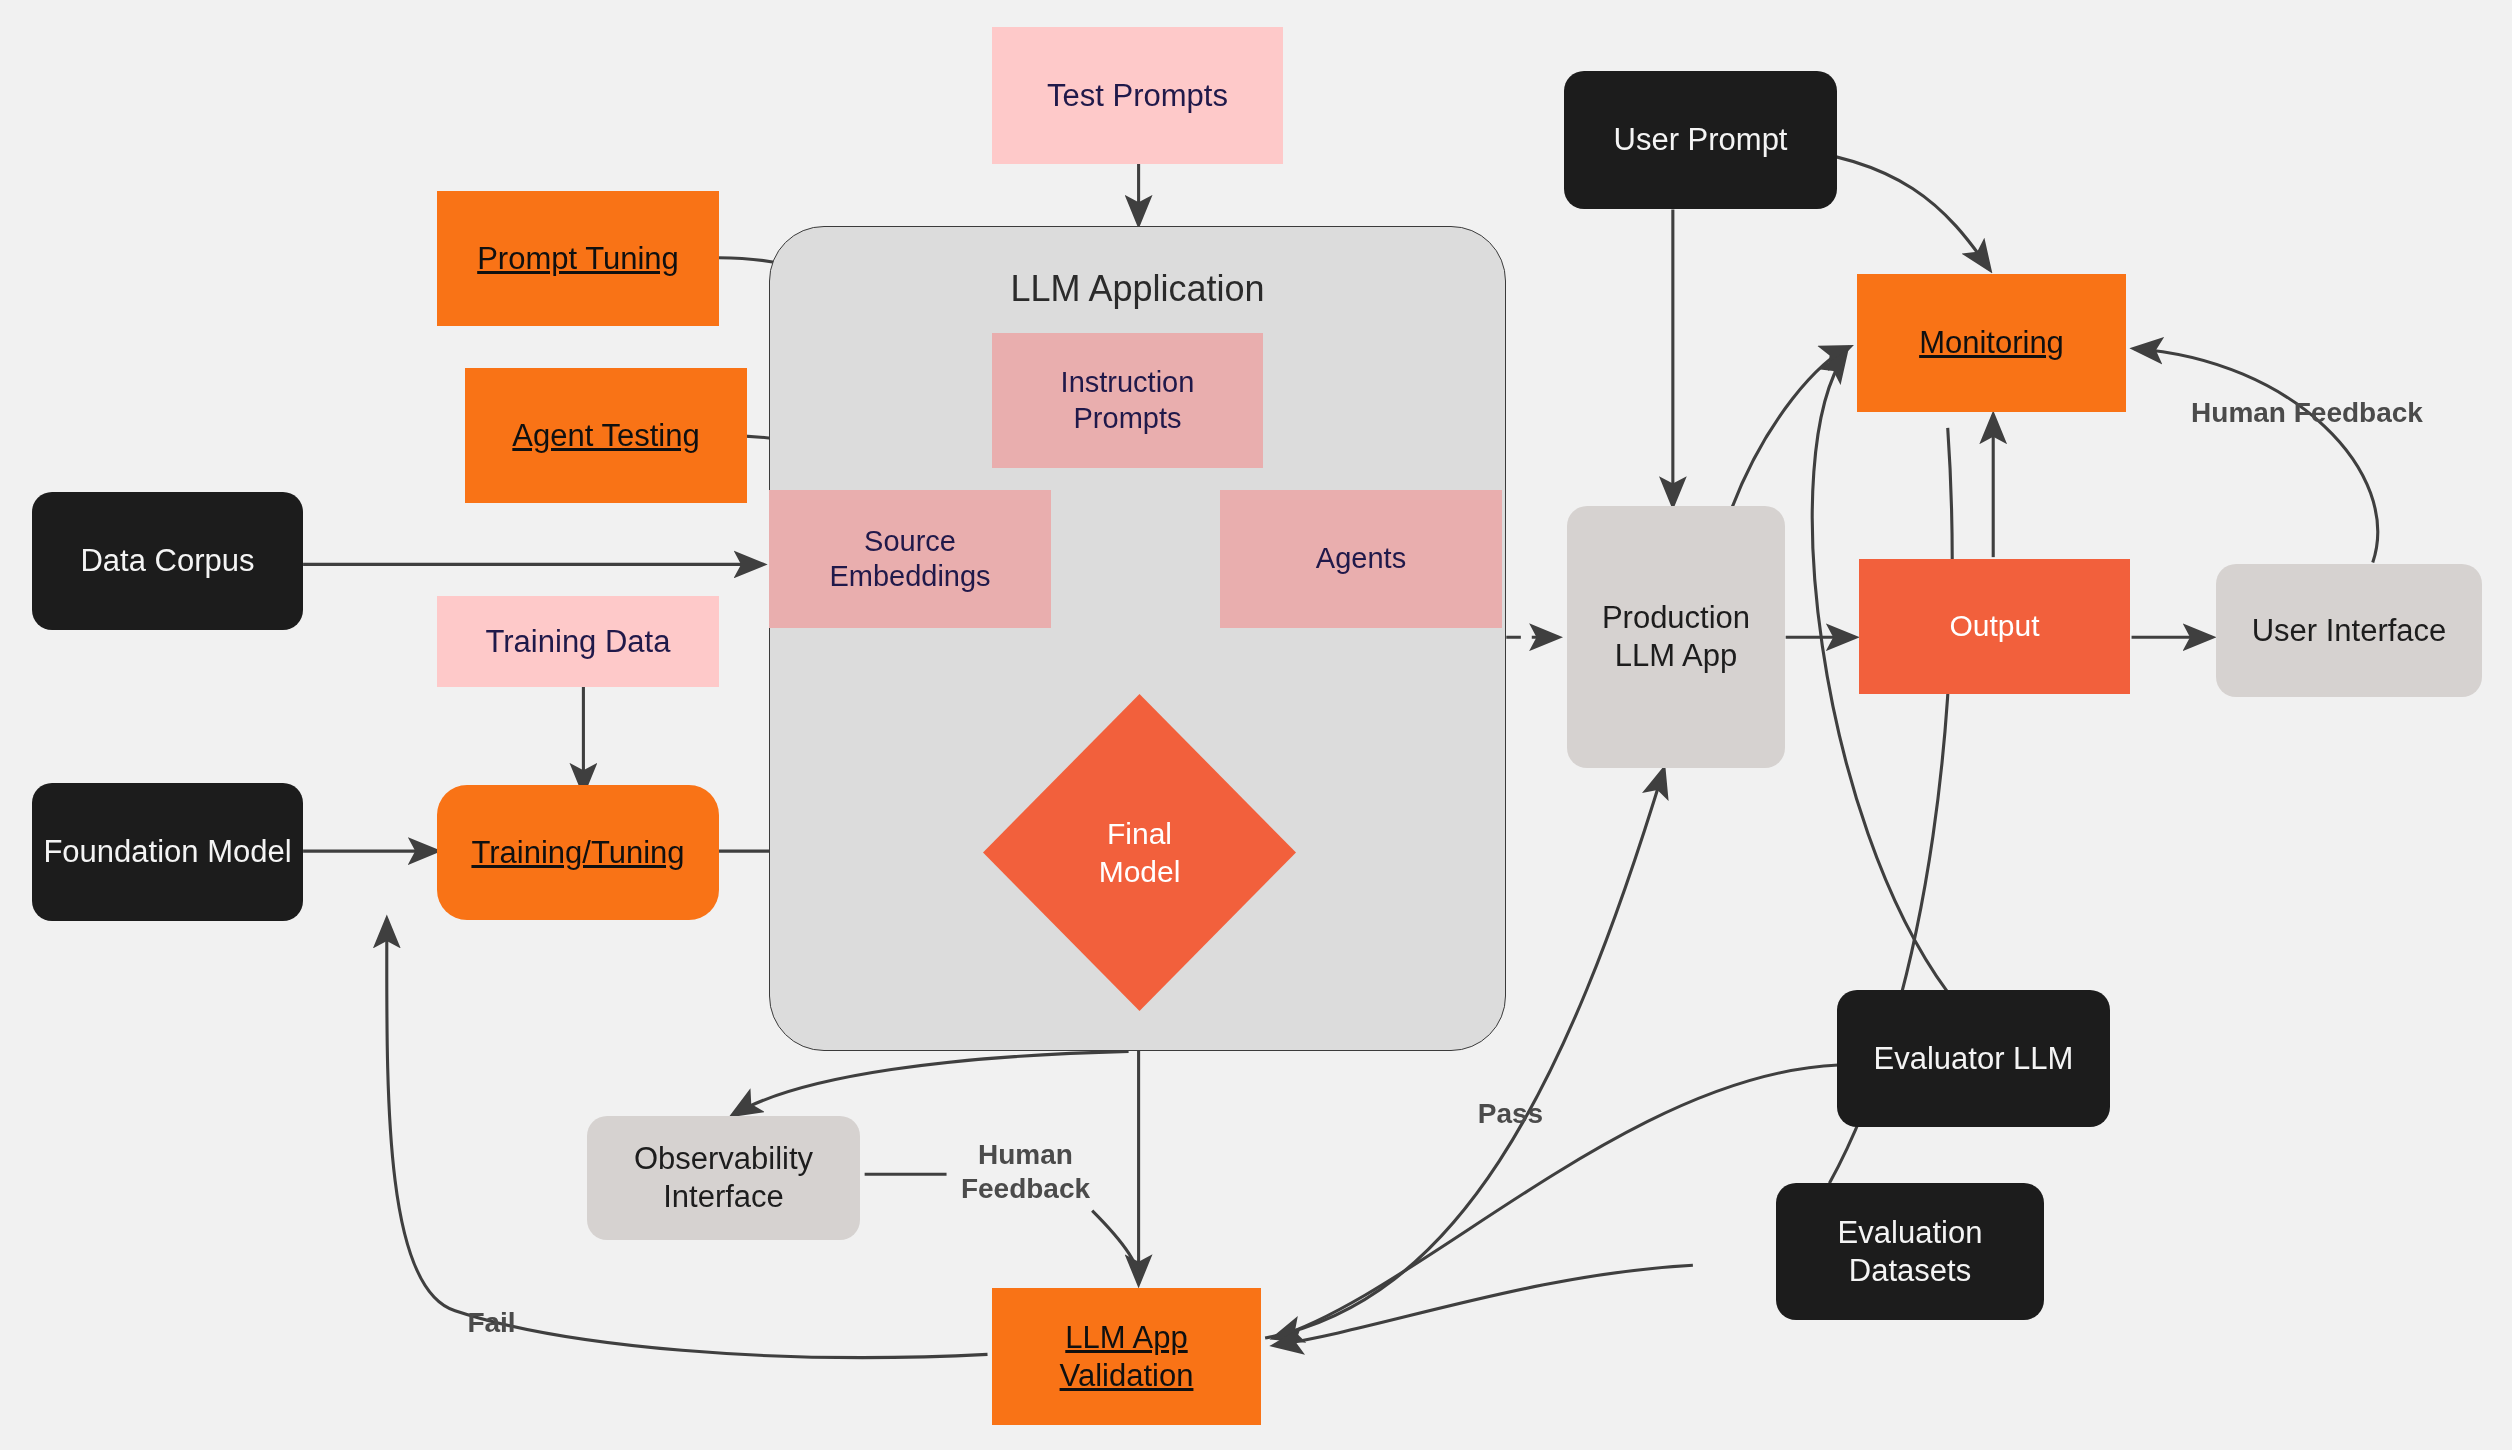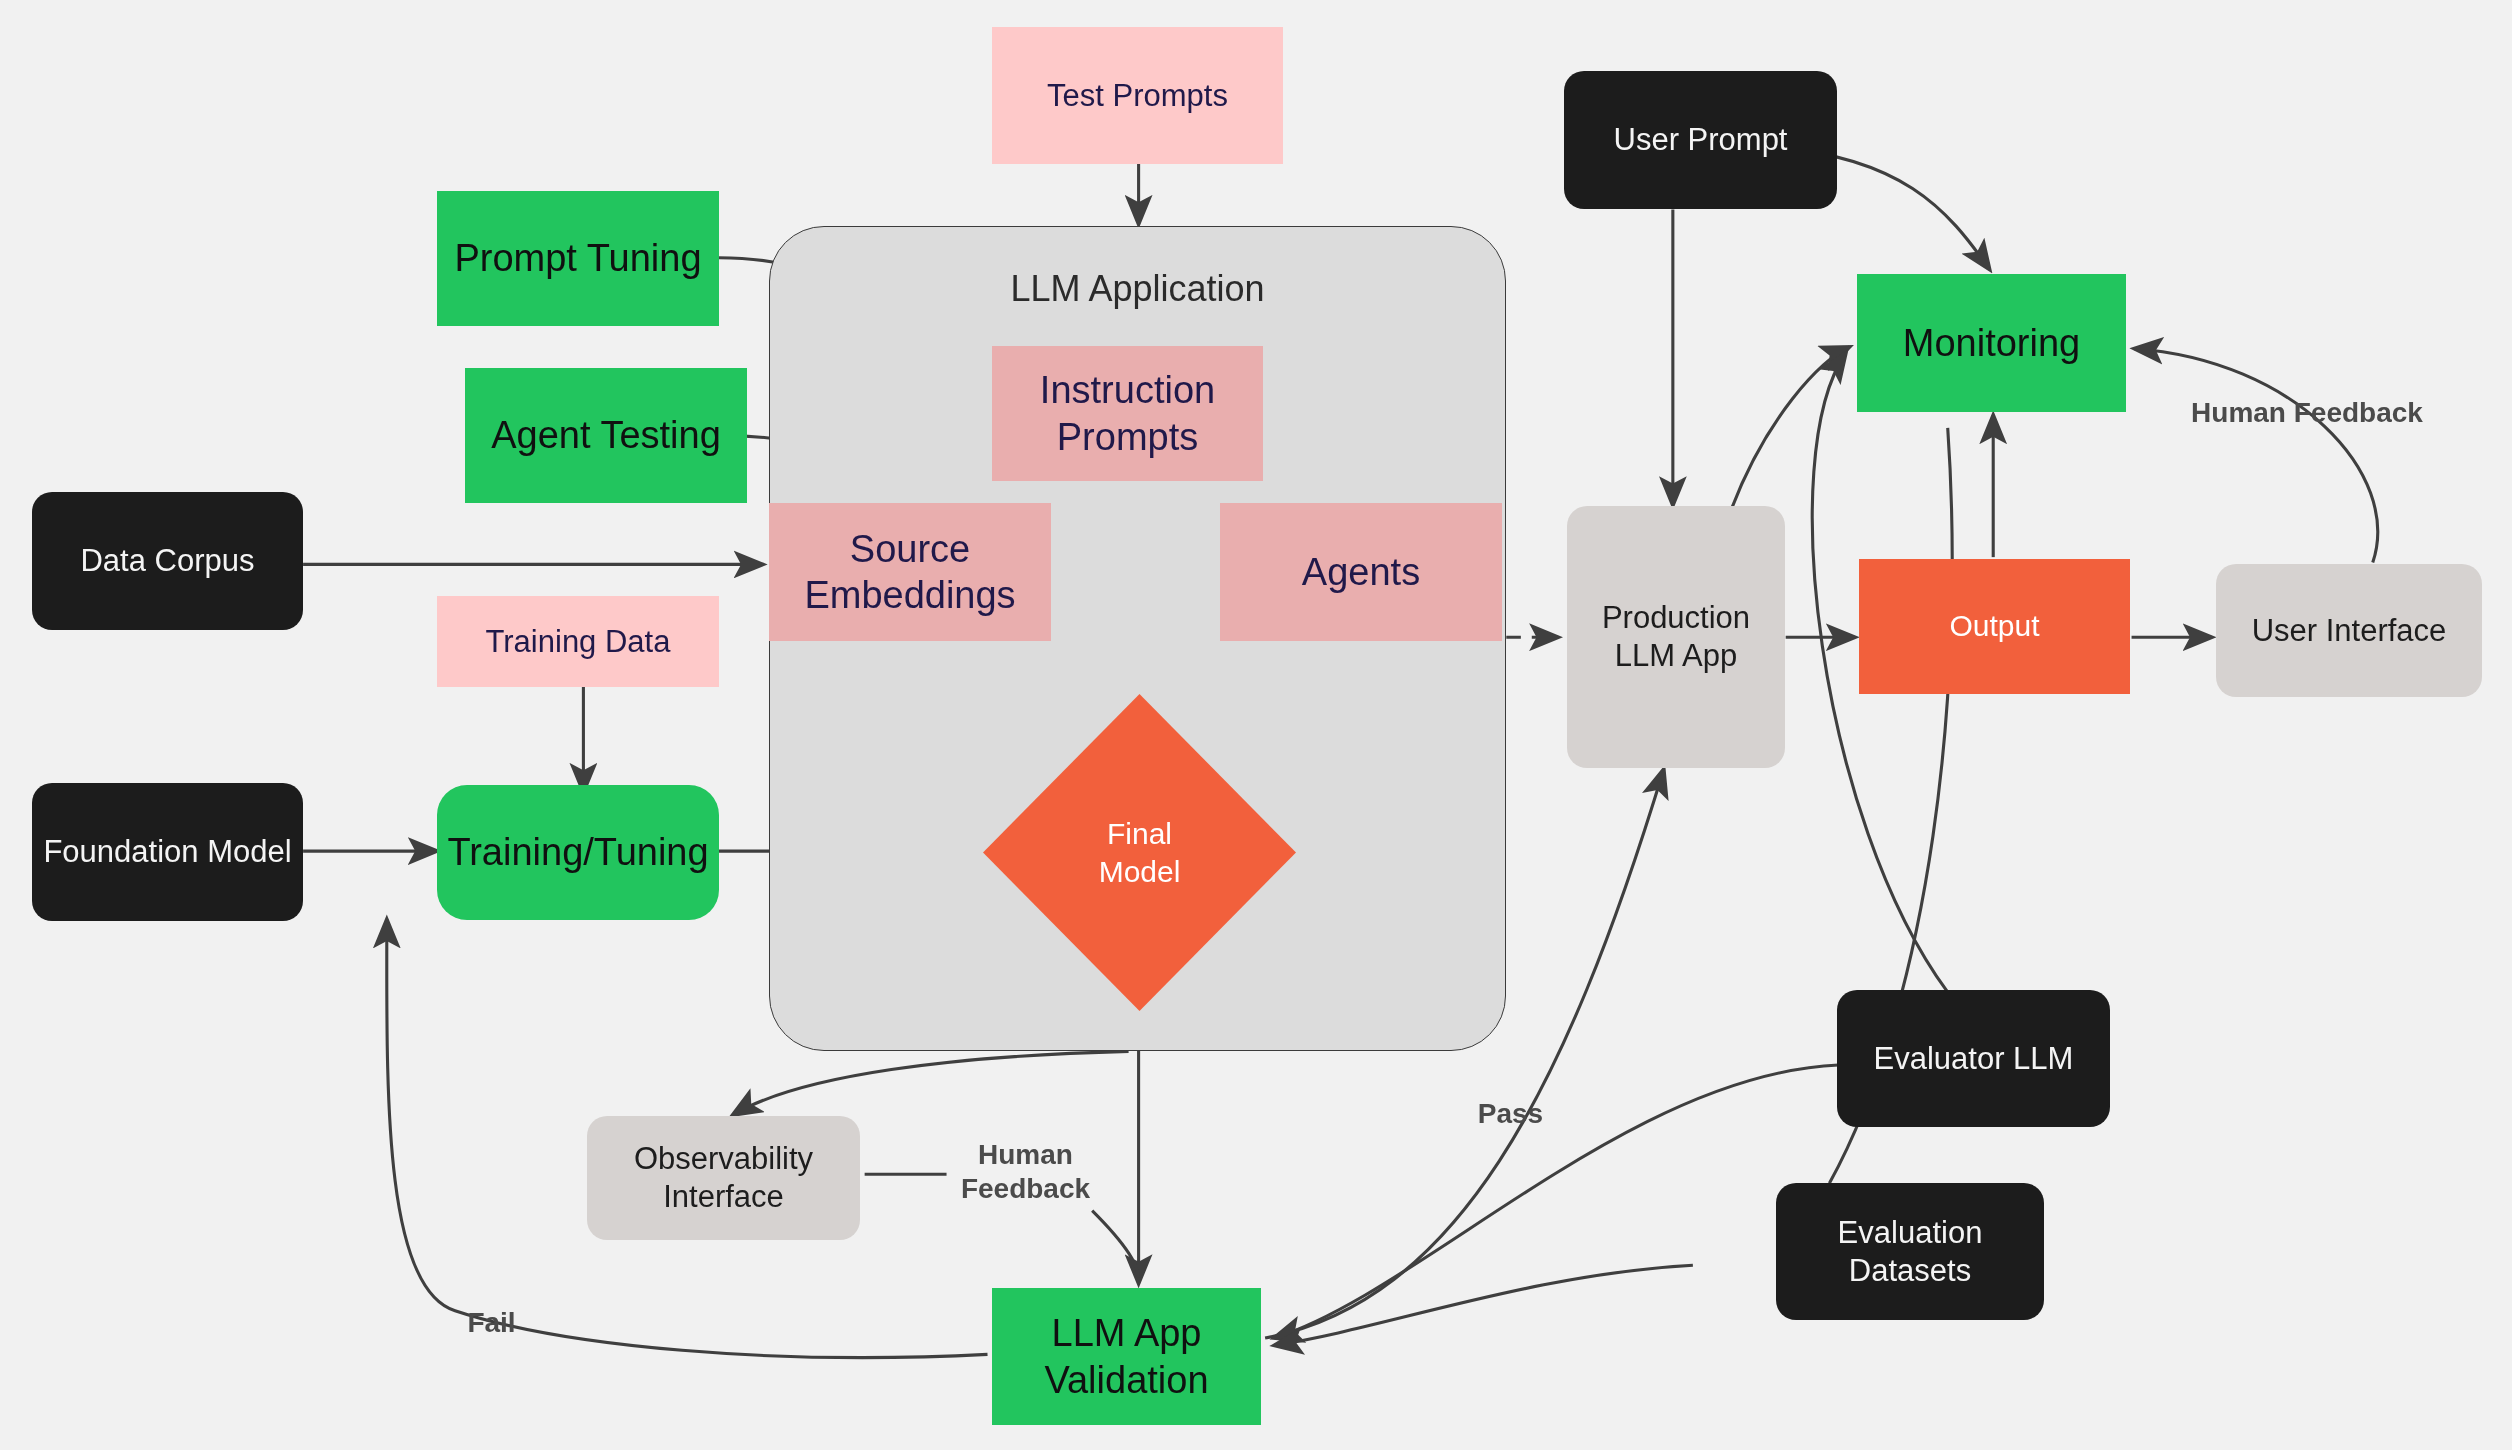--- a/index.html
+++ b/index.html
@@ -21,27 +21,27 @@
     box-sizing:border-box;
     white-space:pre-line;
   }
 
   
   .dark{
     background:#1c1c1c;color:#f4f4f4;border-radius:20px;
     font-size:31px;
   }
   .yellow{
-    background:#22c55e;color:#101010;font-size:38px;
+    background:#f97316;color:#101010;font-size:31px;text-decoration:underline;
   }
   .pink-light{
     background:#fec9c9;color:#20194a;font-size:31px;
   }
   .pink-mid{
-    background:#e9aeae;color:#20194a;font-size:38px;margin-top:13px;
+    background:#e9aeae;color:#20194a;font-size:29px;
   }
   .orange{
     background:#f2603c;color:#ffffff;font-size:30px;
   }
   .grey-round{
     background:#d6d2d0;color:#1d1d1d;border-radius:20px;font-size:31px;
   }
   .group{
     background:#dcdcdc;border:1.8px solid #3b3b3b;border-radius:55px;
     display:block;

